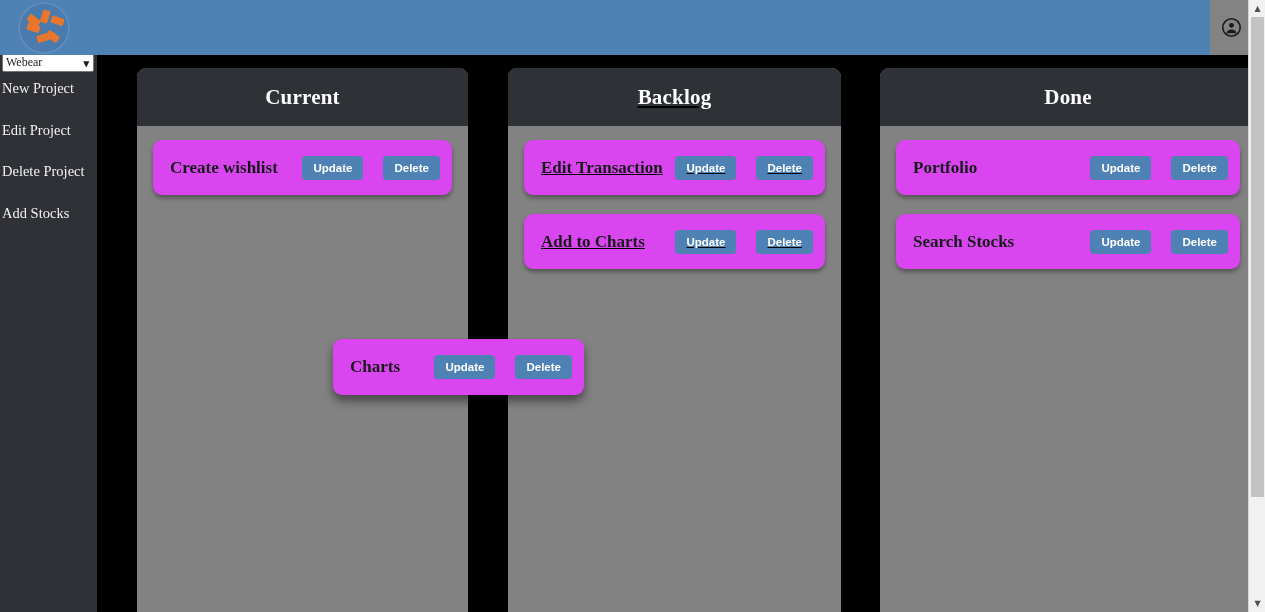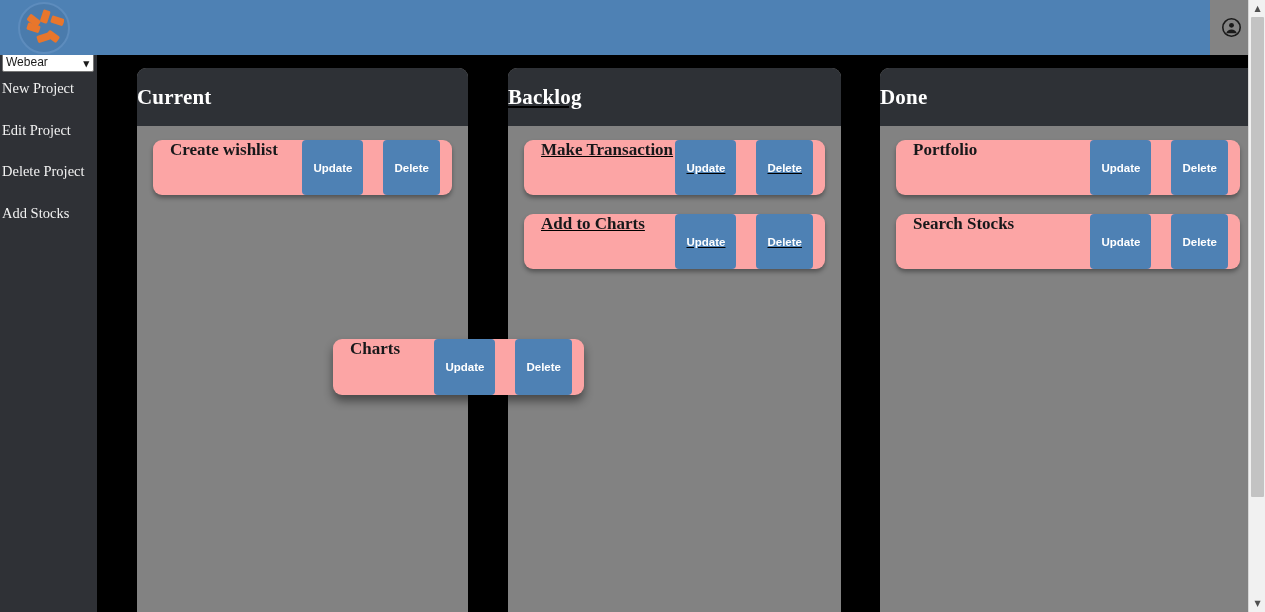--- a/index.html
+++ b/index.html
@@ -42,21 +42,21 @@
   
   .sidebar {
     position: absolute; left: 0; top: 55px;
     width: 97px; height: 557px;
     background: #2f3136;
     z-index: 35;
   }
   .proj-select {
     position: absolute; left: 2px; top: -2px;
     width: 92px; height: 19px;
-    font-family: Liberation Sans, sans-serif;
+    font-family: Liberation Serif, serif;
     font-size: 12px;
     color: #1b1b1b;
     background: #ffffff;
     border: 1px solid #767676;
     border-radius: 2px;
     padding: 0 16px 0 3px;
     line-height: 17px;
     white-space: nowrap; overflow: hidden;
   }
   .proj-select .chev {
@@ -87,39 +87,39 @@
     overflow: visible;
   }
   .col-1 { left: 137px; }
   .col-2 { left: 508px; width: 333px; text-decoration: underline; }
   .col-3 { left: 880px; width: 376px; }
 
   .col-head {
     height: 58px;
     background: #2e3136;
     border-radius: 9px 9px 0 0;
-    display: flex; align-items: center; justify-content: flex-start;
+    display: flex; align-items: center; justify-content: center;
   }
   .col-title {
     color: #ffffff;
     font-family: "Liberation Serif", "DejaVu Serif", serif;
     font-weight: bold;
     font-size: 21px;
     letter-spacing: .2px;
   }
 
   .col-body { padding: 14px 16px 0 16px; }
 
   .card {
     position: relative;
-    background: #fca5a5;
+    background: #d946ef;
     border-radius: 9px;
     height: 55px;
     margin-bottom: 19px;
-    display: flex; 
+    display: flex; align-items: center;
     padding: 0 12px 0 17px;
     box-shadow: 0 3px 4px rgba(0,0,0,.35);
   }
   .card-title {
     color: #17181a;
     font-family: "Liberation Serif", "DejaVu Serif", serif;
     font-weight: bold;
     font-size: 17px;
     white-space: nowrap;
     flex: 0 0 auto;
@@ -234,21 +234,21 @@
         </div>
       </div>
     </div>
 
     <div class="column col-2">
       <div class="col-head">
         <span class="col-title">Backlog</span>
       </div>
       <div class="col-body">
         <div class="card">
-          <span class="card-title">Make Transaction</span>
+          <span class="card-title">Edit Transaction</span>
           <span class="card-actions">
             <button class="btn">Update</button>
             <button class="btn">Delete</button>
           </span>
         </div>
         <div class="card">
           <span class="card-title">Add to Charts</span>
           <span class="card-actions">
             <button class="btn">Update</button>
             <button class="btn">Delete</button>

